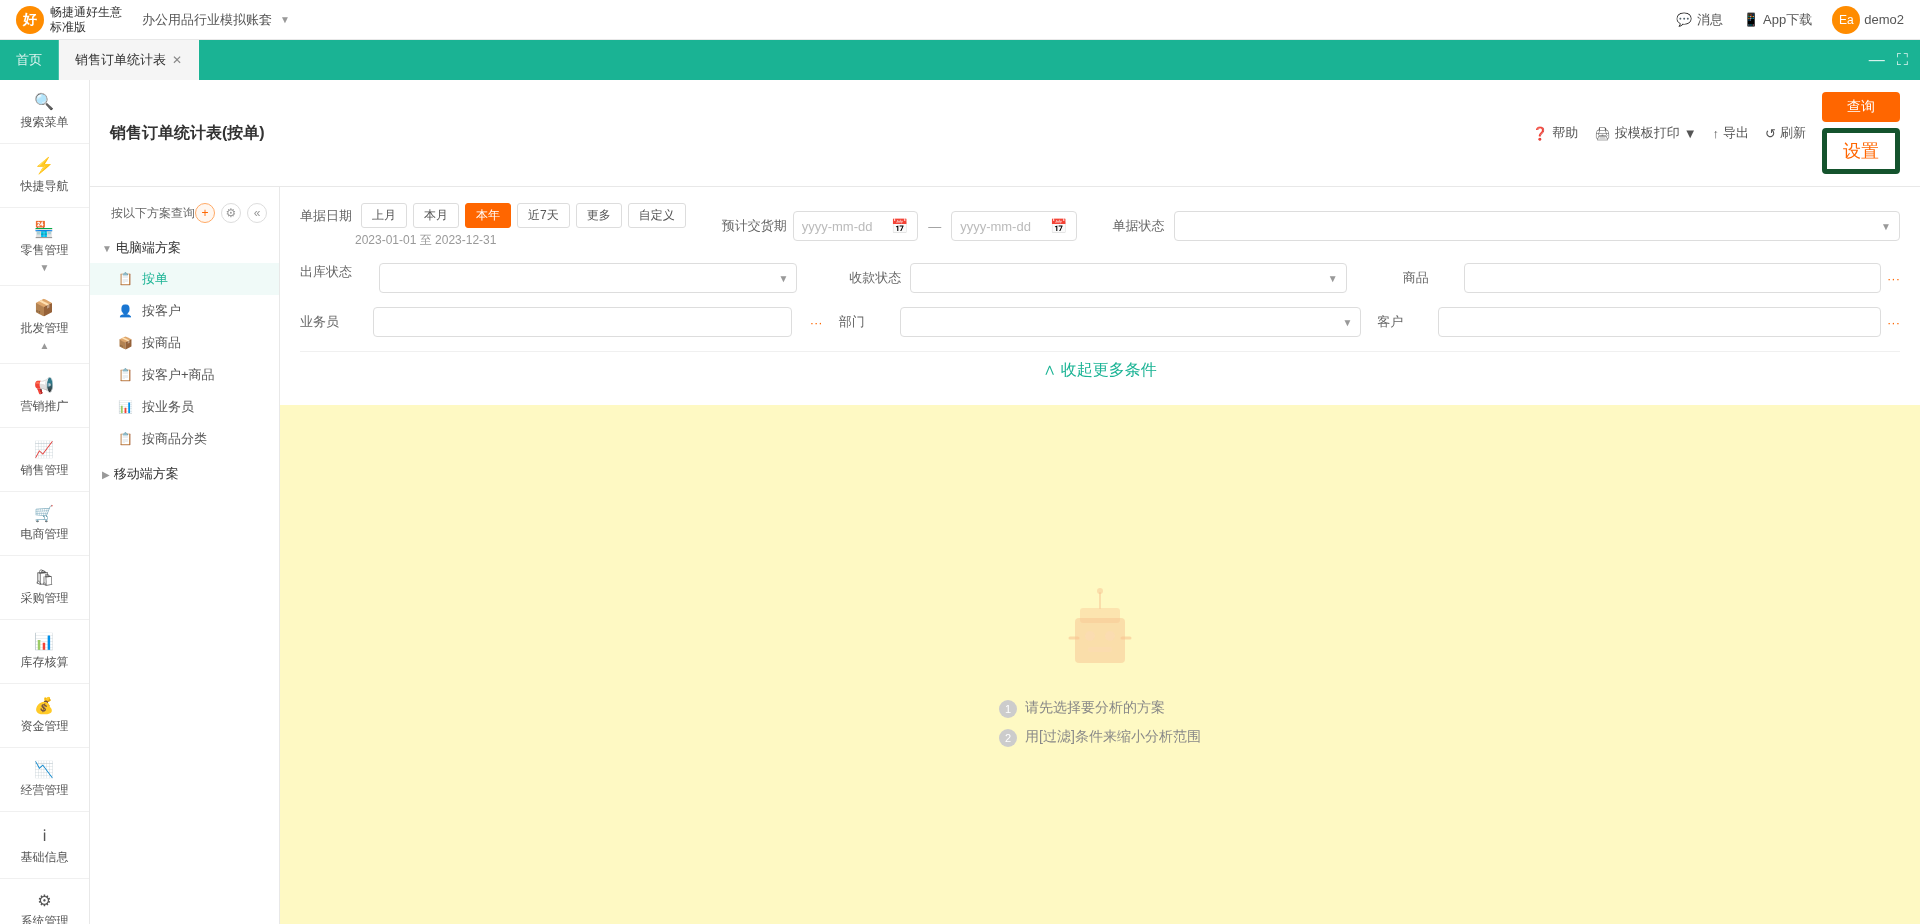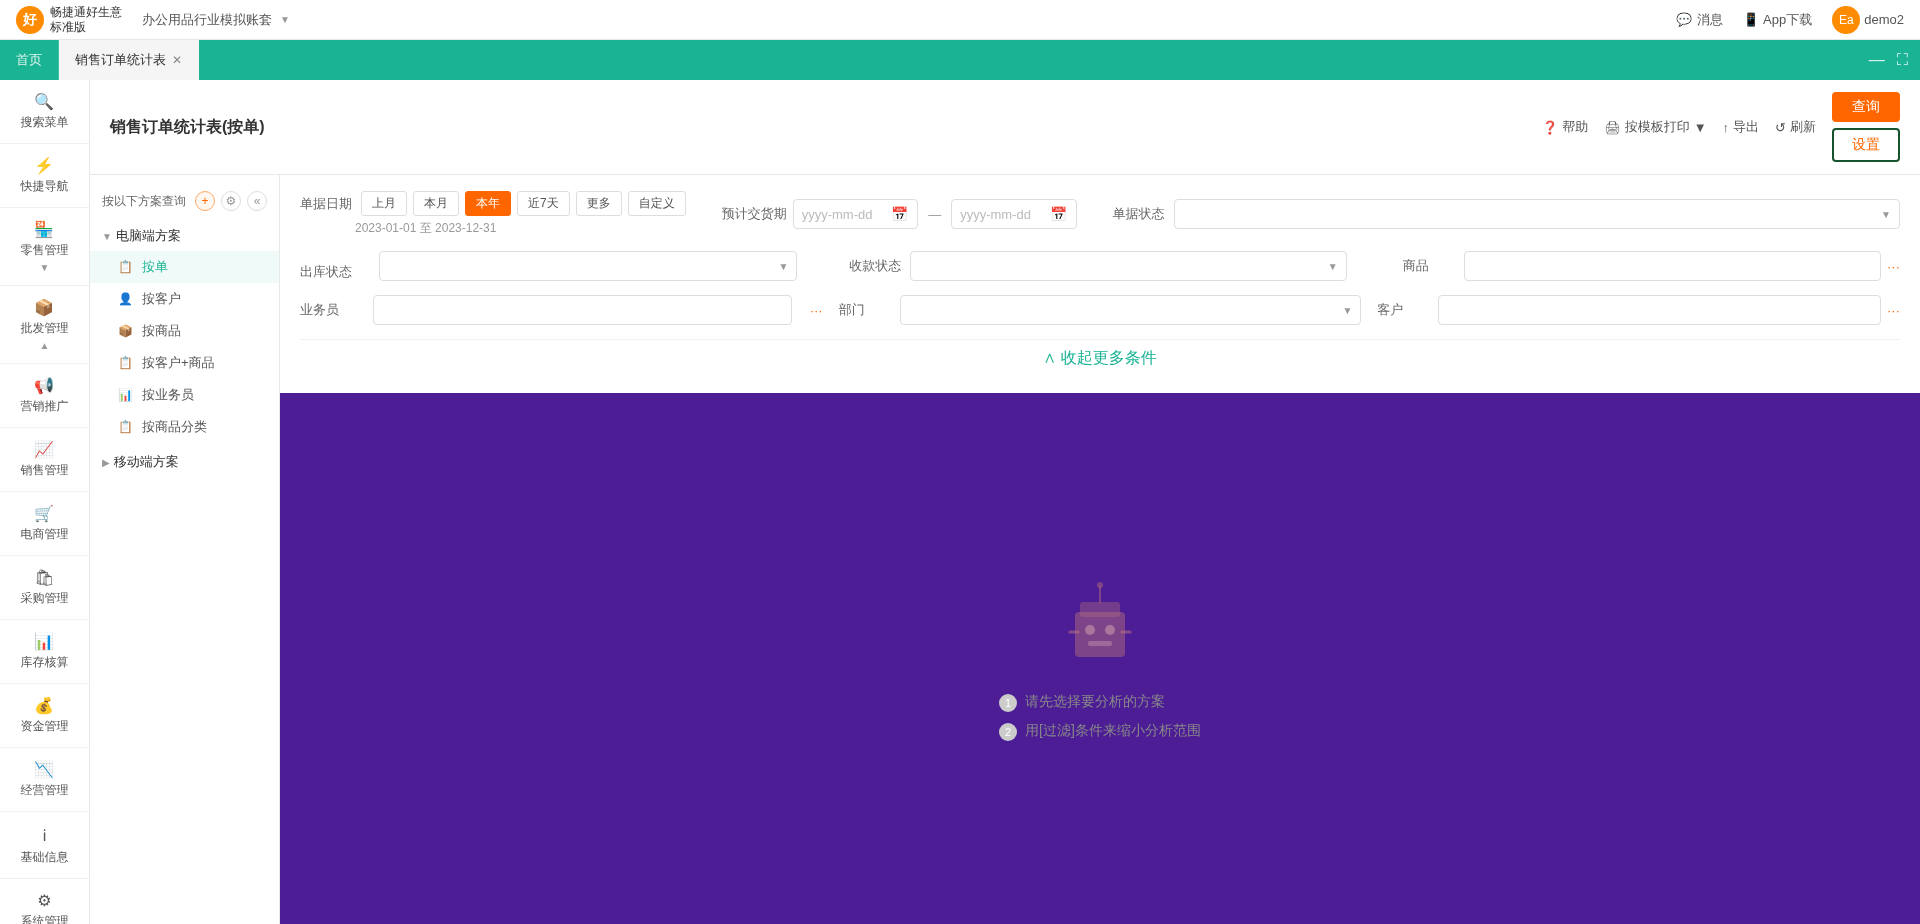--- a/index.html
+++ b/index.html
@@ -99,41 +99,41 @@
       border-bottom: 1px solid #e8e8e8;
       display: flex;
       align-items: center;
       justify-content: space-between;
       flex-shrink: 0;
     }
     .page-title { font-size: 16px; font-weight: 700; color: #333; }
     .page-actions { display: flex; align-items: center; gap: 16px; }
     .page-action-item { display: flex; align-items: center; gap: 4px; color: #555; cursor: pointer; font-size: 13px; }
     .query-btn { background: #ff6600; color: white; padding: 6px 20px; border-radius: 4px; cursor: pointer; font-size: 14px; border: none; }
-    .settings-btn { background: white; color: #ff6600; border: 2px solid #14532d; padding: 6px 16px; border-radius: 4px; cursor: pointer; font-size: 14px; }
+    .settings-btn { background: white; color: #ff6600; border: 5px solid #14532d; padding: 6px 16px; border-radius: 4px; cursor: pointer; font-size: 18px; }
 
     
     .content-body {
       flex: 1;
       display: flex;
       overflow: hidden;
     }
 
     
     .scheme-panel {
       width: 190px;
       background: #fff;
       border-right: 1px solid #e8e8e8;
       flex-shrink: 0;
       padding: 10px 0;
     }
     .scheme-panel-header {
       display: flex;
       align-items: center;
-      justify-content: space-between;
+      justify-content: flex-end;
       padding: 6px 12px;
       font-size: 13px;
       color: #555;
     }
     .scheme-panel-header .label { font-size: 12px; color: #666; }
     .scheme-actions { display: flex; gap: 6px; }
     .scheme-action-btn { width: 20px; height: 20px; border-radius: 50%; display: flex; align-items: center; justify-content: center; cursor: pointer; font-size: 12px; color: #999; border: 1px solid #ddd; background: white; }
     .scheme-action-btn.orange { background: #fff7f0; border-color: #ffaa66; color: #ff6600; }
 
     .scheme-group { margin-top: 4px; }
@@ -428,21 +428,21 @@
         </div>
 
         <div class="scheme-group">
           <div class="scheme-group-header">
             <span class="scheme-group-arrow">▶</span>
             <span>移动端方案</span>
           </div>
         </div>
       </div>
 
-      <div style="flex:1;display:flex;flex-direction:column;overflow:hidden;background:#4c1d95;">
+      <div style="flex:1;display:flex;flex-direction:column;overflow:hidden;background:#fef9c3;">
 
         <div class="filter-area" style="flex:0 0 auto;max-height:260px;">
 
           <div class="filter-row">
 
             <div style="display:flex;align-items:flex-start;flex-direction:column;gap:4px;">
               <div style="display:flex;align-items:center;gap:6px;">
                 <span class="filter-label">单据日期</span>
                 <button class="date-btn">上月</button>
                 <button class="date-btn">本月</button>
@@ -470,21 +470,21 @@
             <div style="display:flex;align-items:center;gap:6px;margin-left:20px;flex:1;">
               <span class="filter-label">单据状态</span>
               <div class="select-wrapper" style="flex:1;min-width:200px;">
                 <span class="select-text"></span>
                 <span class="select-arrow">▼</span>
               </div>
             </div>
           </div>
 
           <div class="filter-row">
-            <div style="display:flex;align-items:flex-end;gap:24px;flex:1;">
+            <div style="display:flex;align-items:flex-start;gap:24px;flex:1;">
               <span class="filter-label">出库状态</span>
               <div class="select-wrapper" style="flex:1;">
                 <span class="select-text"></span>
                 <span class="select-arrow">▼</span>
               </div>
             </div>
             <div style="display:flex;align-items:center;gap:6px;flex:1;margin-left:36px;">
               <span class="filter-label">收款状态</span>
               <div class="select-wrapper" style="flex:1;">
                 <span class="select-text"></span>

